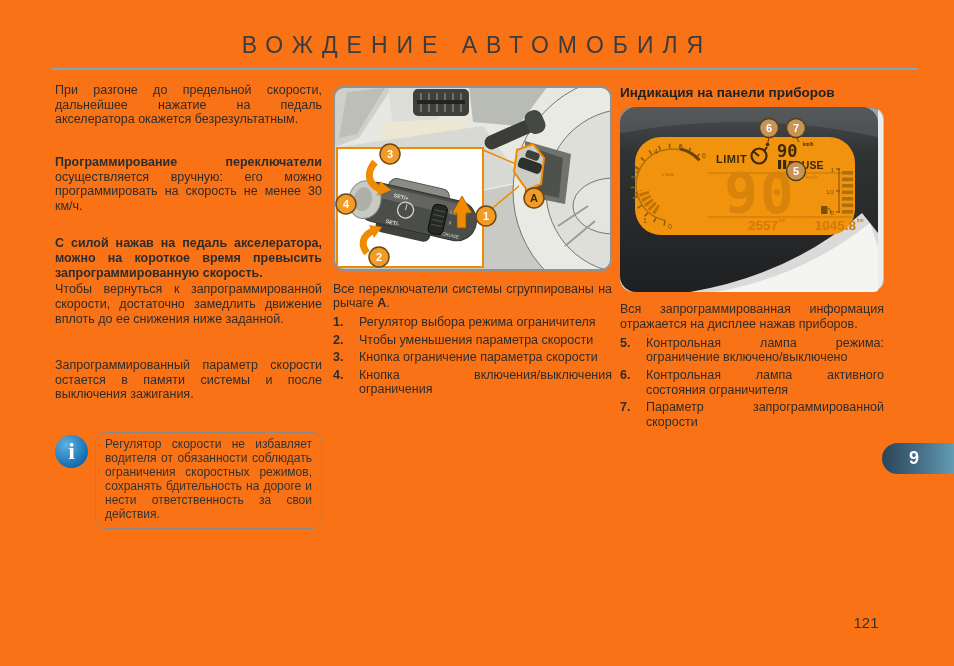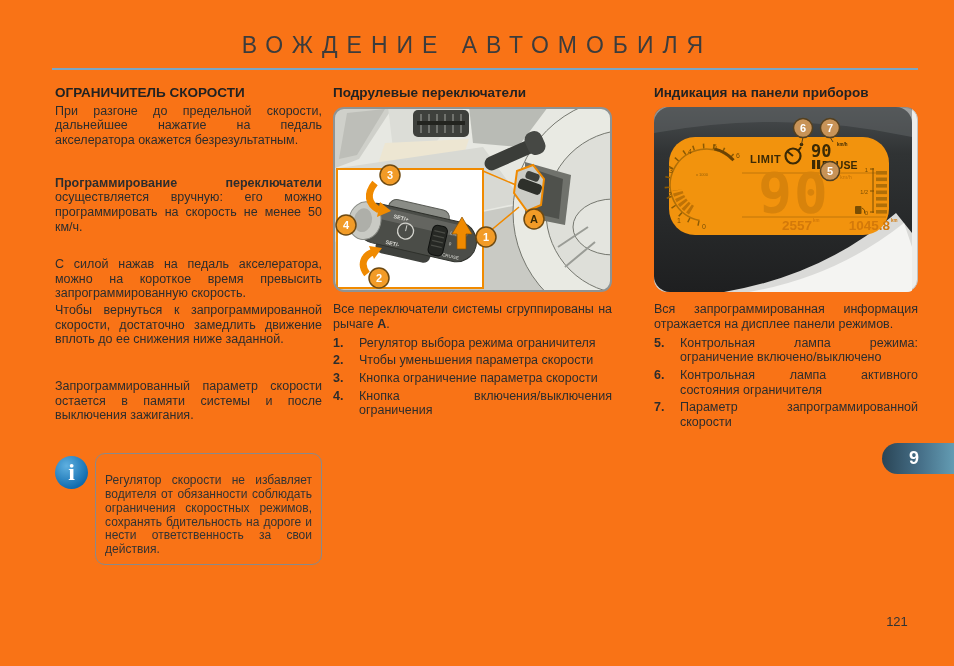--- a/index.html
+++ b/index.html
@@ -9,92 +9,90 @@
   }
   .title {
     position:absolute; top:32px; left:0; width:100%; text-align:center;
     font-size:23px; letter-spacing:9px; color:#3c3c3c; font-weight:400;
   }
   .rule { position:absolute; top:68px; left:52px; width:866px; height:2px; background:#7ba6c4; }
 
   .col { position:absolute; top:80px; font-size:12.5px; line-height:1.17; text-align:justify; }
   .col-left  { left:55px;  width:267px; }
   .col-mid   { left:333px; width:279px; }
-  .col-right { left:654px; width:264px; }
+  .col-right { left:620px; width:264px; }
 
   h2 { font-size:13.5px; margin:5px 0 0; color:#222; }
   h3 { font-size:13.5px; margin:5px 0 0; color:#222; }
   .col p { margin:0; }
   .p1 { margin-top:6px !important; }
   .p2 { margin-top:3px !important; }
   .p3 { margin-top:28px !important; }
   .p4 { margin-top:18px !important; }
-  .p5 { margin-top:23px !important; }
+  .p5 { margin-top:23px !important;font-weight:bold; }
   .p6 { margin-top:2px !important; }
   .p7 { margin-top:32px !important; }
   .bold { font-weight:bold; }
 
   figure { margin:6px 0 0; padding:0; }
   .caption { margin-top:7px !important; }
   .num-list { margin-top:4px; }
   .li { display:flex; margin-top:3px; }
   .li .n { width:26px; flex:none; font-weight:bold; }
   .li .t { flex:1; text-align:justify; }
 
   .info-row { display:flex; margin-top:30px; align-items:flex-start; }
   .info-icon {
     width:33px; height:33px; border-radius:50%; flex:none; margin-top:3px;
     background:radial-gradient(circle at 35% 30%, #5fb0e0, #0d6aae 75%);
     color:#fff; font-family:"Liberation Serif", serif; font-weight:bold; font-size:24px;
     display:flex; align-items:center; justify-content:center;
   }
   .info-box {
     margin-left:7px; flex:1; border:1px solid #8a8a8a; border-radius:10px;
-    padding:20px 9px 7px; font-size:12px; line-height:1.16; color:#333;
+    padding:5px 9px 7px; font-size:12px; line-height:1.16; color:#333;
   }
 
   .tab9 {
     position:absolute; right:0; top:443px; width:72px; height:31px;
     border-radius:16px 0 0 16px;
     background:linear-gradient(90deg,#2a4556 0%, #47718a 55%, #639cb3 100%);
     color:#fff; font-size:18px; font-weight:bold; line-height:31px;
     padding-left:27px; box-sizing:border-box;
   }
-  .pagenum { position:absolute; left:877px; top:614px; width:40px; text-align:center; font-size:13px; color:#333; }
+  .pagenum { position:absolute; left:846px; top:614px; width:40px; text-align:center; font-size:15px; color:#333; }
 
   svg text { font-family:"Liberation Sans", sans-serif; }
   .lcd { font-family:"DejaVu Sans Mono", monospace; font-weight:bold; }
 </style>
 </head>
 <body>
 
 <div class="page">
 
   <div class="title">ВОЖДЕНИЕ АВТОМОБИЛЯ</div>
   <div class="rule"></div>
 
   <section class="col col-left">
-    <h2>ОГРАНИЧИТЕЛЬ СКОРОСТИ</h2>
     <p class="p2">При разгоне до предельной скорости, дальнейшее нажатие на педаль акселератора окажется безрезультатным.</p>
-    <p class="p3"><span class="bold">Программирование переключатели</span><span> осуществляется вручную: его можно программировать на скорость не менее 50 км/ч.</span></p>
+    <p class="p3"><span class="bold">Программирование переключатели</span><span> осуществляется вручную: его можно программировать на скорость не менее 30 км/ч.</span></p>
     <p class="p5">С силой нажав на педаль акселератора, можно на короткое время превысить запрограммированную скорость.</p>
     <p class="p6">Чтобы вернуться к запрограммированной скорости, достаточно замедлить движение вплоть до ее снижения ниже заданной.</p>
     <p class="p7">Запрограммированный параметр скорости остается в памяти системы и после выключения зажигания.</p>
     <div class="info-row">
       <div class="info-icon">
           <span>i</span>
         </div>
       <div class="info-box">
         <span>Регулятор скорости не избавляет водителя от обязанности соблюдать ограничения скоростных режимов, сохранять бдительность на дороге и нести ответственность за свои действия.</span>
       </div>
     </div>
   </section>
 
   <section class="col col-mid">
-    <h3>Подрулевые переключатели</h3>
     <figure>
       <svg width="279" height="185" viewBox="0 0 279 185">
         <defs>
           <clipPath id="mfClip">
               <rect x="1" y="1" width="277" height="183" rx="10"></rect>
             </clipPath>
         </defs>
         <rect x="1" y="1" width="277" height="183" rx="10" fill="#e7e8e2"></rect>
         <g clip-path="url(#mfClip)">
           <polygon points="0,0 60,0 26,52 0,62" fill="#cfd0ca"></polygon>
@@ -291,21 +289,21 @@
             <circle cx="149" cy="21" r="9.5" fill="#c89357" stroke="#54401f" stroke-width="1.5"></circle>
             <text x="149" y="25" fill="#fff">6</text>
             <circle cx="176" cy="21" r="9.5" fill="#c89357" stroke="#54401f" stroke-width="1.5"></circle>
             <text x="176" y="25" fill="#fff">7</text>
             <circle cx="176" cy="64" r="9.5" fill="#c89357" stroke="#54401f" stroke-width="1.5"></circle>
             <text x="176" y="68" fill="#fff">5</text>
           </g>
         </g>
       </svg>
     </figure>
-    <p class="caption">Вся запрограммированная информация отражается на дисплее панели режимов.</p>
+    <p class="caption">Вся запрограммированная информация отражается на дисплее нажав приборов.</p>
     <div class="num-list">
       <div class="li">
           <span class="n">5.</span>
           <span class="t">Контрольная лампа режима: ограничение включено/выключено</span>
         </div>
       <div class="li">
           <span class="n">6.</span>
           <span class="t">Контрольная лампа активного состояния ограничителя</span>
         </div>
       <div class="li">

